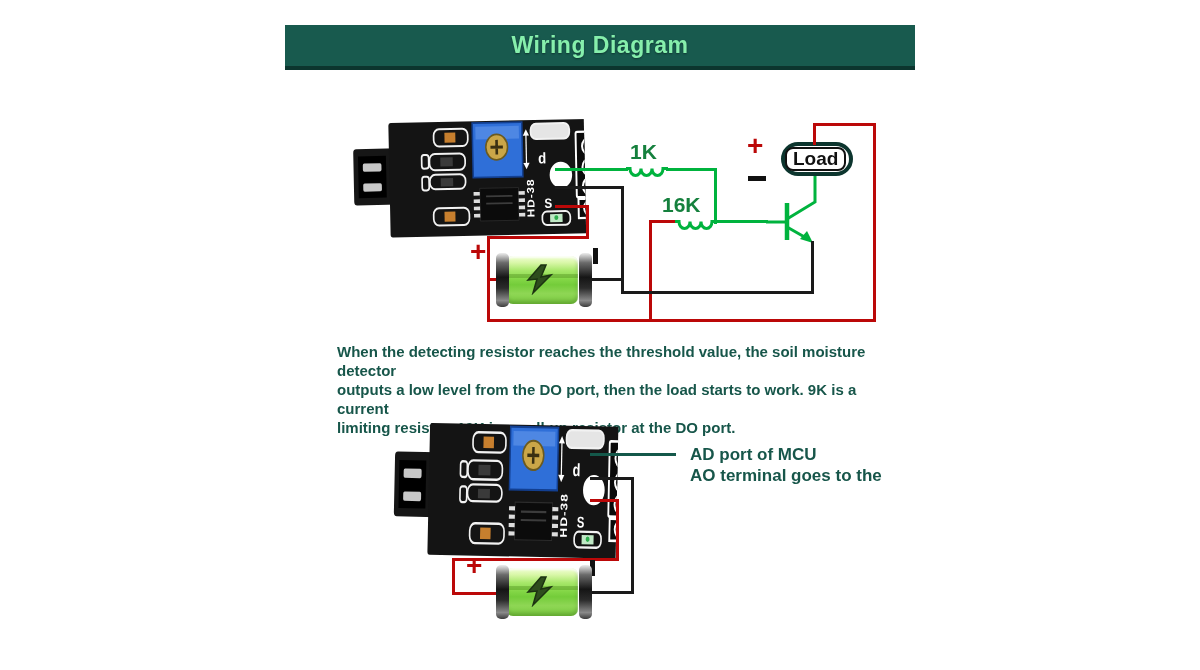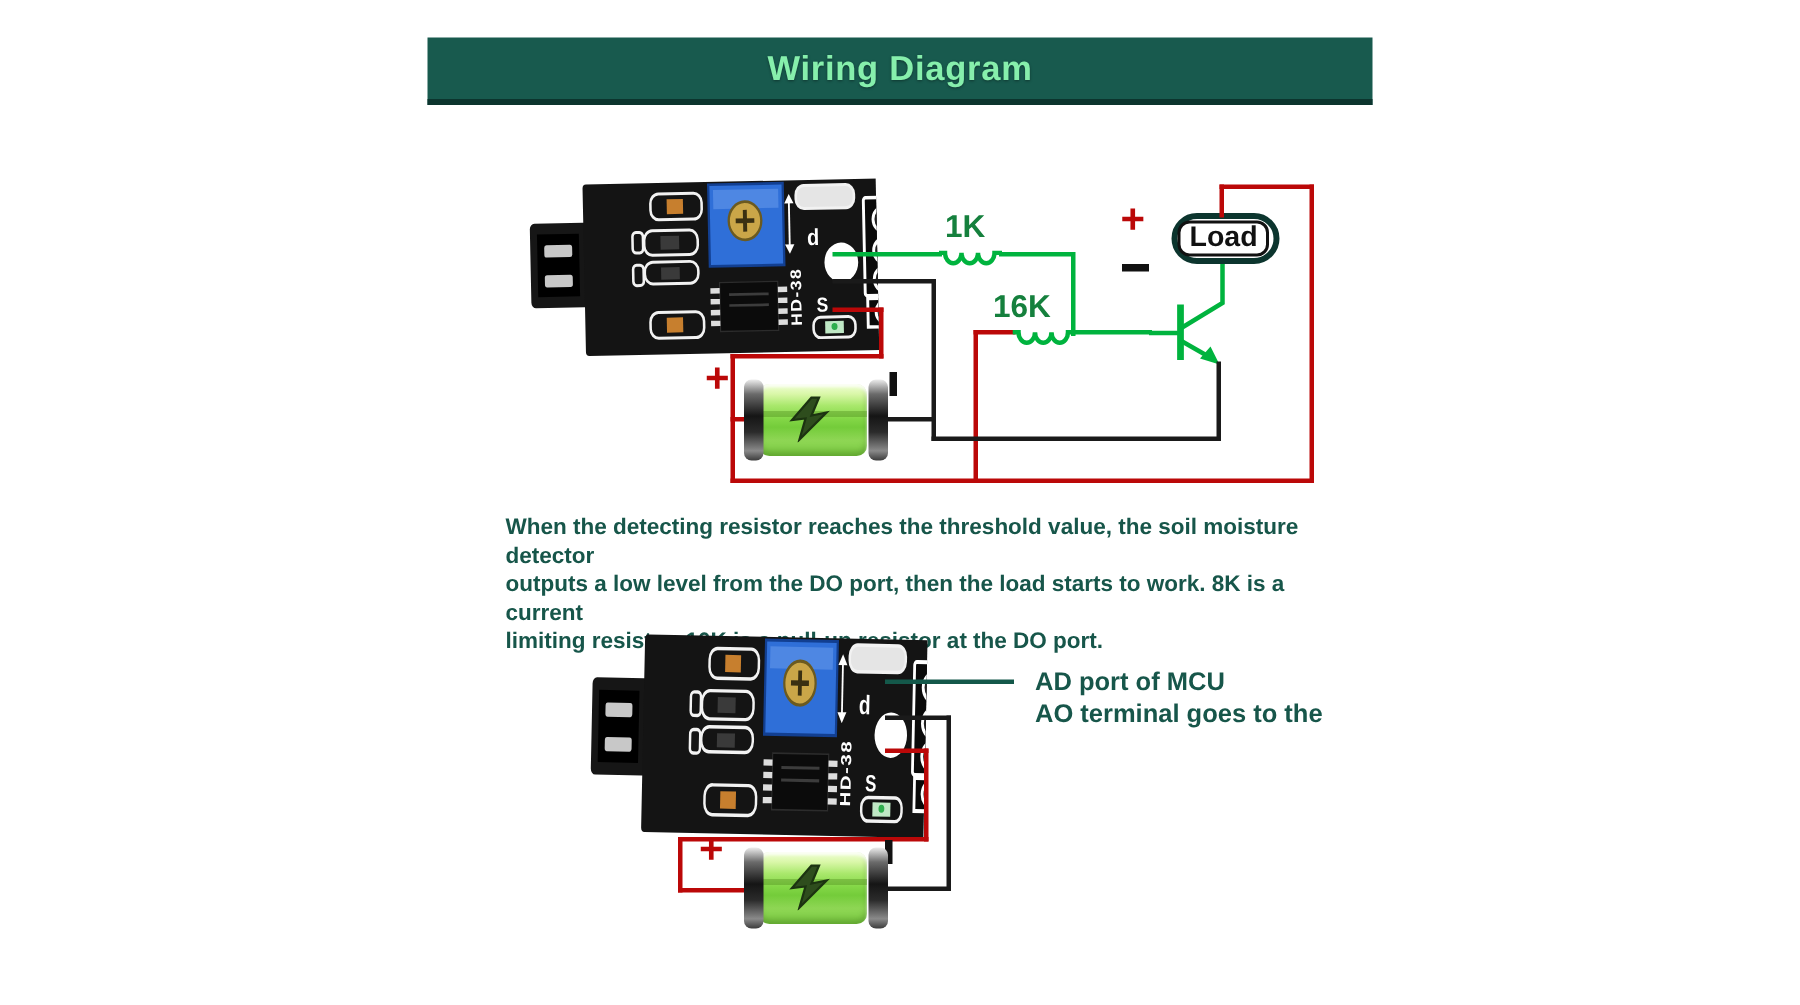--- a/index.html
+++ b/index.html
@@ -217,21 +217,21 @@
       <svg class="bat-bolt" width="36" height="32" viewBox="0 0 32 32">
           <use href="#bolt"></use>
         </svg>
       <div class="bat-cap left"></div>
       <div class="bat-cap right"></div>
     </div>
   </section>
 
   <div class="description">
     <div>When the detecting resistor reaches the threshold value, the soil moisture detector</div>
-    <div>outputs a low level from the DO port, then the load starts to work. 8K is a current</div>
+    <div>outputs a low level from the DO port, then the load starts to work. 9K is a current</div>
     <div>limiting resistor. 10K is a pull-up resistor at the DO port.</div>
   </div>
 
   <section>
 
     <svg class="abs" style="left:357px;top:422px;transform:rotate(1.2deg)" width="260" height="136" viewBox="-48 0 348 130" preserveAspectRatio="none">
         <use href="#pcb-module"></use>
       </svg>
 
     <div class="wire w-teal" style="left:590px;top:453px;width:86px;height:3px"></div>

